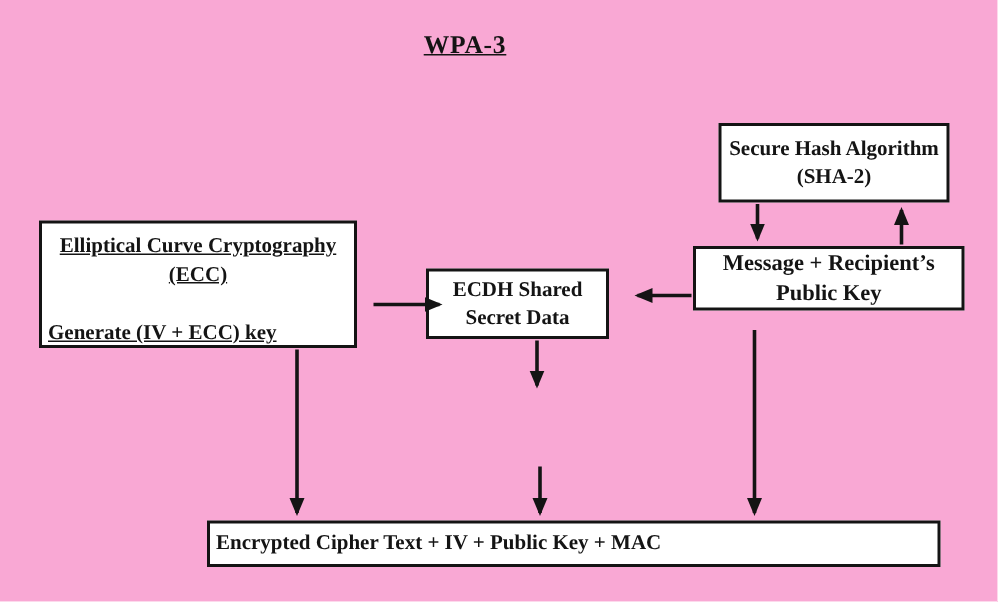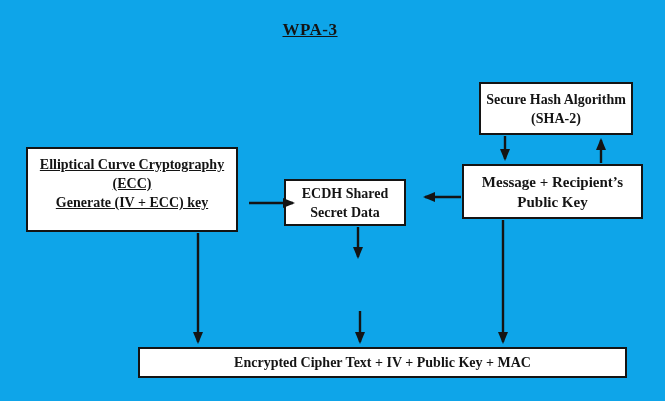--- a/index.html
+++ b/index.html
@@ -4,21 +4,21 @@
 <style>
   html, body {
     margin: 0;
     padding: 0;
     background: #ffffff;
   }
   #canvas {
     position: relative;
     width: 665px;
     height: 401px;
-    background: #0ea5e9;
+    background: #f9a8d4;
     font-family: "Liberation Serif", "DejaVu Serif", serif;
     color: #141414;
     overflow: hidden;
   }
   .diagram-title {
     position: absolute;
     left: 0;
     top: 20px;
     width: 620px;
     text-align: center;
@@ -30,34 +30,34 @@
   .node {
     position: absolute;
     box-sizing: border-box;
     background: #ffffff;
     border: 2px solid #141414;
     font-weight: bold;
     text-align: center;
     display: flex;
     flex-direction: column;
     justify-content: center;
-    align-items: center;
+    align-items: flex-start;
     font-size: 14px;
     line-height: 19px;
     padding: 0 4px;
   }
   #node-ecc {
     left: 26px; top: 147px; width: 212px; height: 85px;
     justify-content: flex-start;
     padding-top: 6px;
     text-decoration: underline;
   }
-  #node-ecc .node-line2 { margin-top: 0; }
+  #node-ecc .node-line2 { margin-top: 20px; }
   #node-sha     { left: 479px; top: 82px;  width: 154px; height: 53px; }
-  #node-message { left: 462px; top: 164px; width: 181px; height: 55px; font-size: 15px; line-height: 20px; }
+  #node-message { left: 462px; top: 164px; width: 181px; height: 43px; font-size: 15px; line-height: 20px; }
   #node-ecdh    { left: 284px; top: 179px; width: 122px; height: 47px; }
   #node-kdf     { left: 298px; top: 262px; width: 122px; height: 48px; }
   #node-output  { left: 138px; top: 347px; width: 489px; height: 31px; }
   #arrow-layer {
     position: absolute;
     left: 0; top: 0;
     width: 665px;
     height: 401px;
     pointer-events: none;
   }

